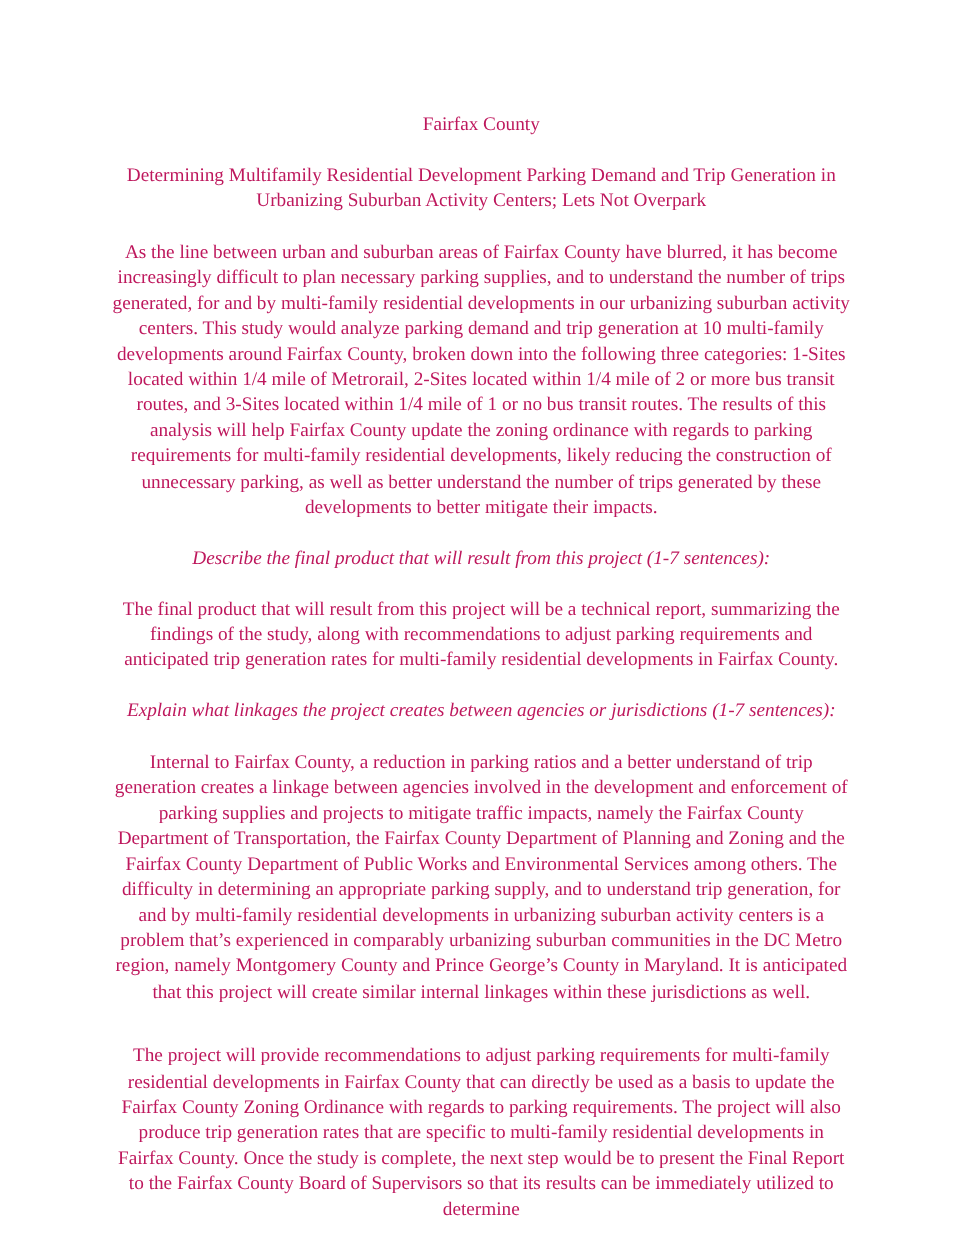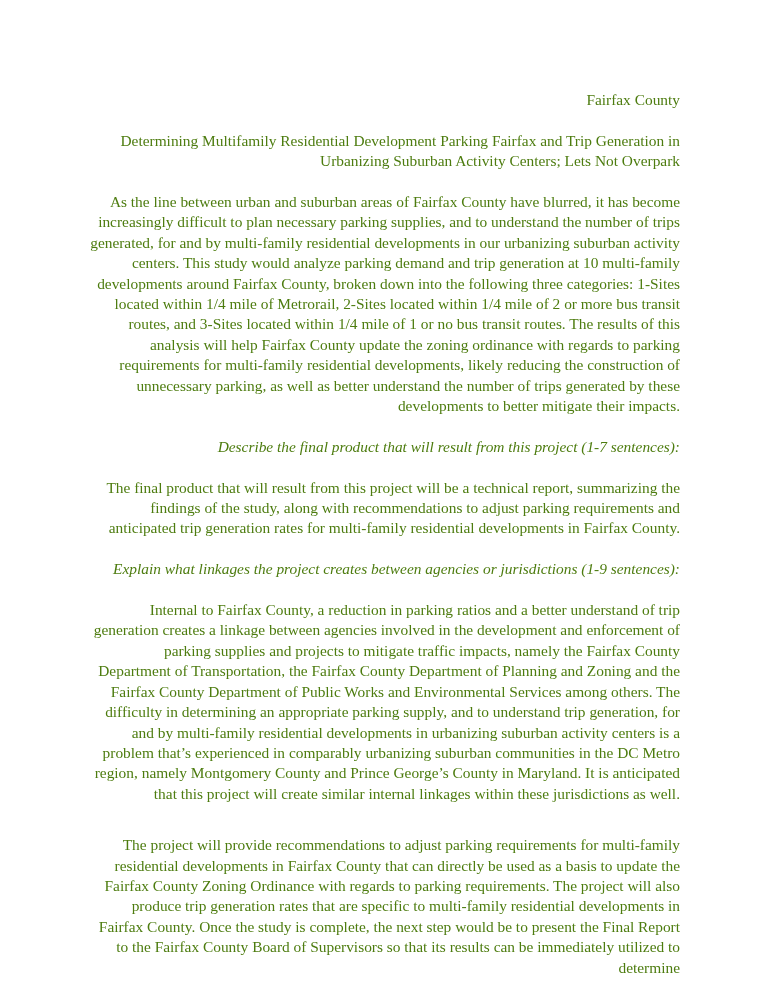--- a/index.html
+++ b/index.html
@@ -27,23 +27,23 @@
   .content {
     position: absolute;
     left: 90px;
     top: 90px;
     width: 590px;
   }
 
   .doc-line {
     font-size: 15.4px;
     line-height: 20.4px;
-    color: #4d7c0f;
+    color: #be185d;
     margin: 0;
-    text-align: right;
+    text-align: center;
     white-space: normal;
   }
 
   
   .org-line {
     margin: 0 0 0 0;
   }
 
   
   .title-block {
@@ -67,30 +67,30 @@
   }
 </style>
 </head>
 <body>
 
 <div class="page">
   <div class="content">
 
     <p class="doc-line org-line">Fairfax County</p>
 
-    <p class="doc-line title-block">Determining Multifamily Residential Development Parking Fairfax and Trip Generation in Urbanizing Suburban Activity Centers; Lets Not Overpark</p>
+    <p class="doc-line title-block">Determining Multifamily Residential Development Parking Demand and Trip Generation in Urbanizing Suburban Activity Centers; Lets Not Overpark</p>
 
 
     <p class="doc-line answer">As the line between urban and suburban areas of Fairfax County have blurred, it has become increasingly difficult to plan necessary parking supplies, and to understand the number of trips generated, for and by multi-family residential developments in our urbanizing suburban activity centers. This study would analyze parking demand and trip generation at 10 multi-family developments around Fairfax County, broken down into the following three categories: 1-Sites located within 1/4 mile of Metrorail, 2-Sites located within 1/4 mile of 2 or more bus transit routes, and 3-Sites located within 1/4 mile of 1 or no bus transit routes. The results of this analysis will help Fairfax County update the zoning ordinance with regards to parking requirements for multi-family residential developments, likely reducing the construction of unnecessary parking, as well as better understand the number of trips generated by these developments to better mitigate their impacts.</p>
 
     <p class="doc-line prompt">Describe the final product that will result from this project (1-7 sentences):</p>
 
     <p class="doc-line answer">The final product that will result from this project will be a technical report, summarizing the findings of the study, along with recommendations to adjust parking requirements and anticipated trip generation rates for multi-family residential developments in Fairfax County.</p>
 
-    <p class="doc-line prompt">Explain what linkages the project creates between agencies or jurisdictions (1-9 sentences):</p>
+    <p class="doc-line prompt">Explain what linkages the project creates between agencies or jurisdictions (1-7 sentences):</p>
 
     <p class="doc-line answer">Internal to Fairfax County, a reduction in parking ratios and a better understand of trip generation creates a linkage between agencies involved in the development and enforcement of parking supplies and projects to mitigate traffic impacts, namely the Fairfax County Department of Transportation, the Fairfax County Department of Planning and Zoning and the Fairfax County Department of Public Works and Environmental Services among others. The difficulty in determining an appropriate parking supply, and to understand trip generation, for and by multi-family residential developments in urbanizing suburban activity centers is a problem that’s experienced in comparably urbanizing suburban communities in the DC Metro region, namely Montgomery County and Prince George’s County in Maryland. It is anticipated that this project will create similar internal linkages within these jurisdictions as well.</p>
 
 
     <p class="doc-line answer answer-wide">The project will provide recommendations to adjust parking requirements for multi-family residential developments in Fairfax County that can directly be used as a basis to update the Fairfax County Zoning Ordinance with regards to parking requirements. The project will also produce trip generation rates that are specific to multi-family residential developments in Fairfax County. Once the study is complete, the next step would be to present the Final Report to the Fairfax County Board of Supervisors so that its results can be immediately utilized to determine</p>
 
   </div>
 </div>
 
 </body></html>

